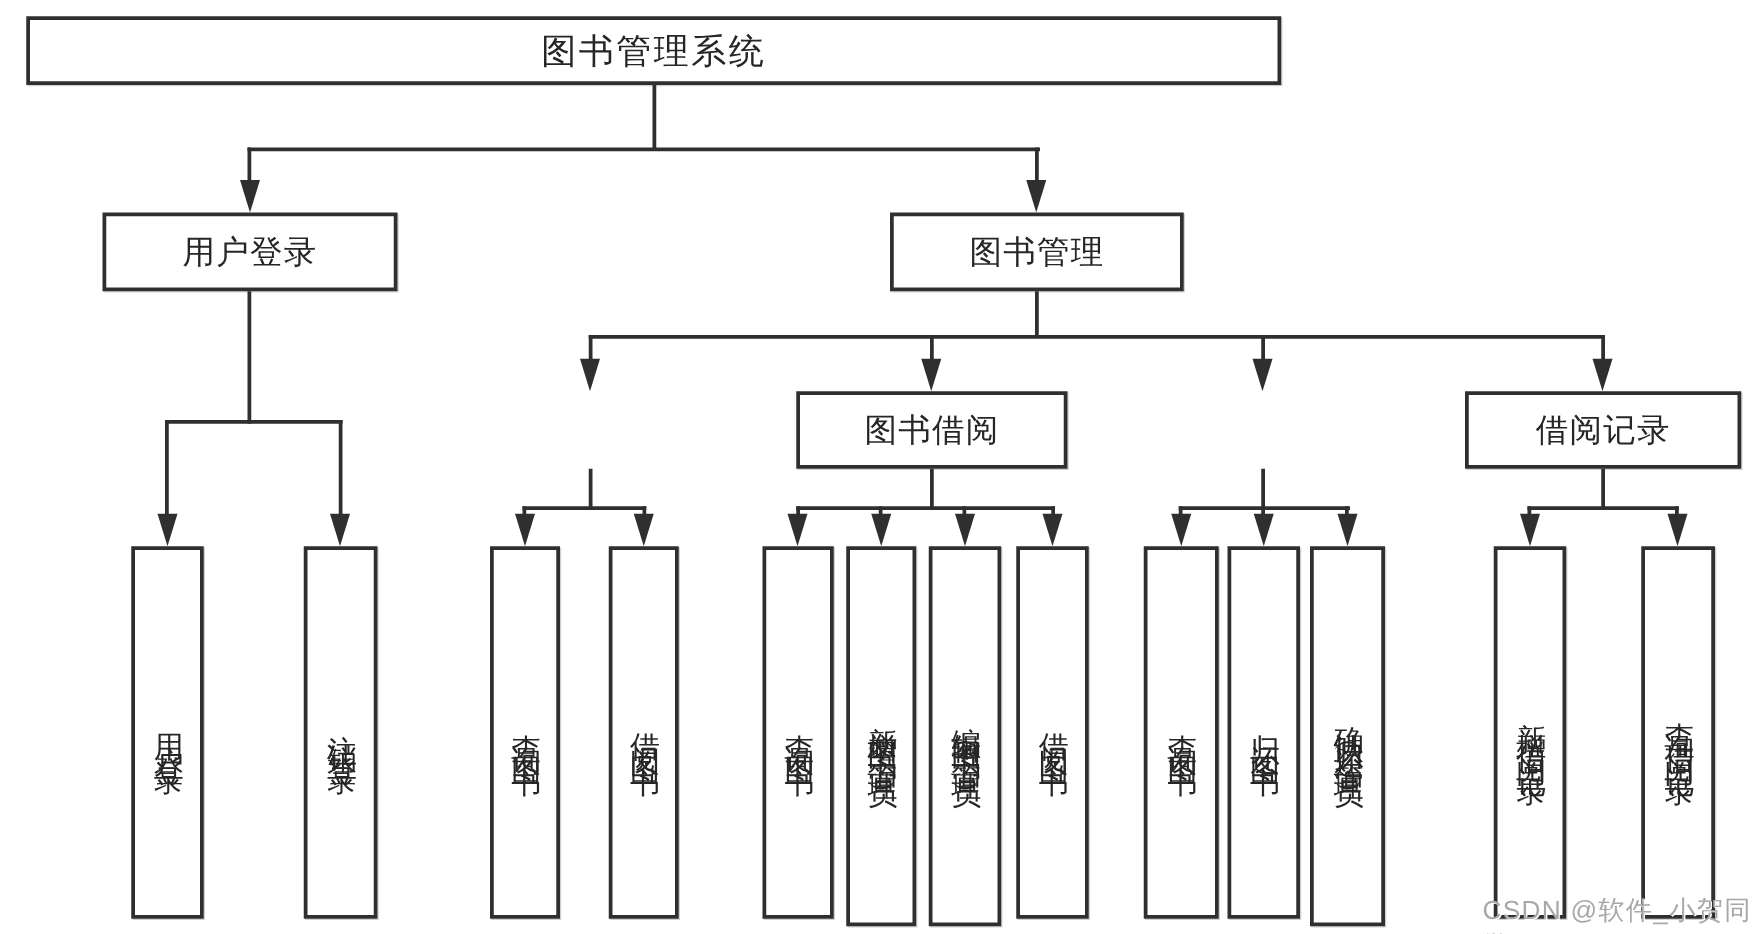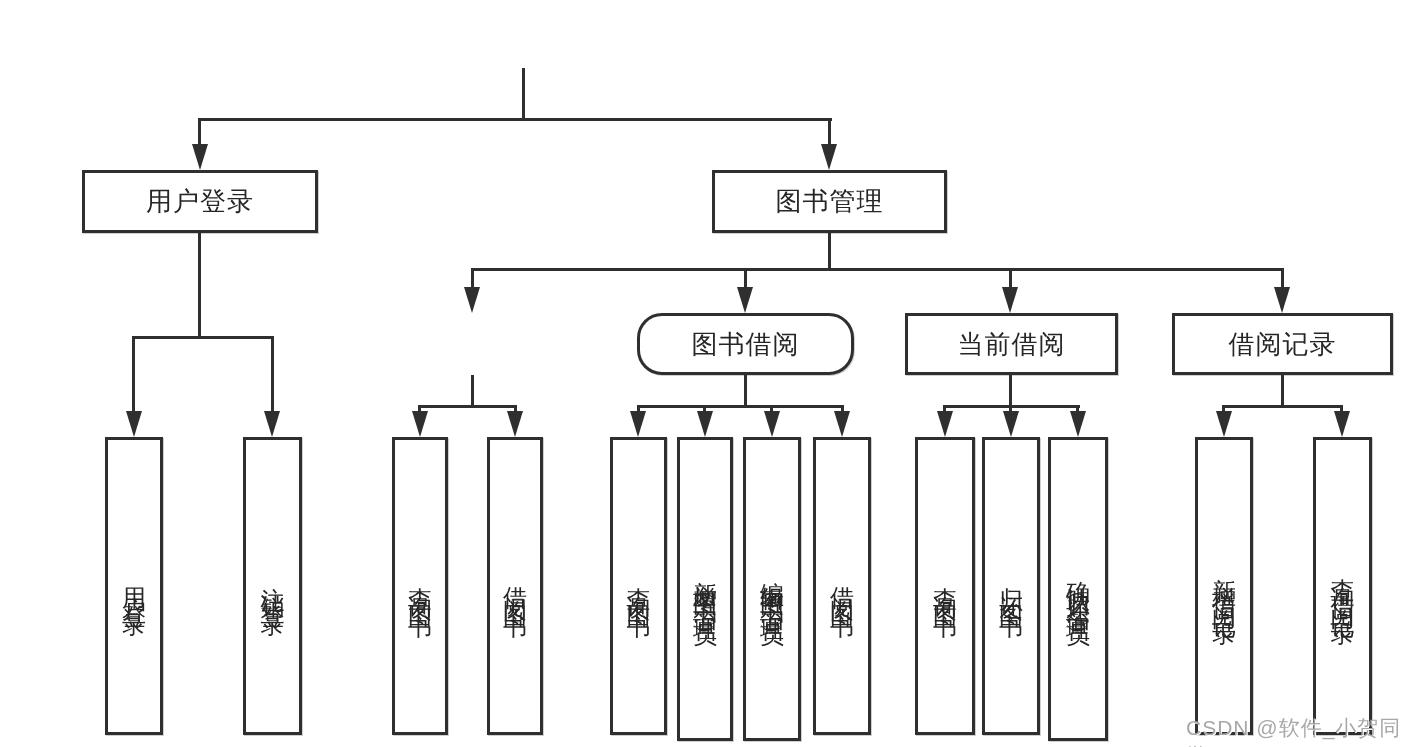--- a/index.html
+++ b/index.html
@@ -30,20 +30,21 @@
     position:absolute; left:1186px; top:714px;
     font-size:21px; color:#a8a8a8; letter-spacing:1px;
     text-shadow:1px 1px 0 #ffffff;
   }
 </style>
 </head>
 <body>
 
 <div id="stage">
 
+  <div class="box rootbox" style="left:21px;top:13px;width:1004px;height:55px;">图书管理系统</div>
 
   <div class="line" style="left:522px;top:68px;width:3px;height:52px;"></div>
   <div class="line" style="left:198px;top:118px;width:634px;height:3px;"></div>
   <div class="line" style="left:198px;top:118px;width:3px;height:30px;"></div>
   <div class="arrow" style="left:192px;top:144px;"></div>
   <div class="line" style="left:828px;top:118px;width:3px;height:30px;"></div>
   <div class="arrow" style="left:821px;top:144px;"></div>
 
   <div class="box hbox" style="left:82px;top:170px;width:236px;height:63px;">用户登录</div>
   <div class="box hbox" style="left:712px;top:170px;width:235px;height:63px;">图书管理</div>
@@ -59,22 +60,21 @@
   <div class="line" style="left:471px;top:268px;width:813px;height:3px;"></div>
   <div class="line" style="left:471px;top:268px;width:3px;height:22px;"></div>
   <div class="arrow" style="left:464px;top:287px;"></div>
   <div class="line" style="left:744px;top:268px;width:3px;height:22px;"></div>
   <div class="arrow" style="left:737px;top:287px;"></div>
   <div class="line" style="left:1009px;top:268px;width:3px;height:22px;"></div>
   <div class="arrow" style="left:1002px;top:287px;"></div>
   <div class="line" style="left:1281px;top:268px;width:3px;height:22px;"></div>
   <div class="arrow" style="left:1274px;top:287px;"></div>
 
-  <div class="box hbox" style="left:637px;top:313px;width:217px;height:62px;border-radius:25px;">图书借阅</div>
-  <div class="box hbox" style="left:905px;top:313px;width:213px;height:62px;">当前借阅</div>
+  <div class="box hbox" style="left:637px;top:313px;width:217px;height:62px;">图书借阅</div>
   <div class="box hbox" style="left:1172px;top:313px;width:221px;height:62px;">借阅记录</div>
 
   <div class="line" style="left:471px;top:375px;width:3px;height:32px;"></div>
   <div class="line" style="left:418px;top:405px;width:99px;height:3px;"></div>
   <div class="line" style="left:418px;top:405px;width:3px;height:8px;"></div>
   <div class="arrow" style="left:412px;top:411px;"></div>
   <div class="line" style="left:514px;top:405px;width:3px;height:8px;"></div>
   <div class="arrow" style="left:507px;top:411px;"></div>
 
   <div class="line" style="left:744px;top:375px;width:3px;height:32px;"></div>

